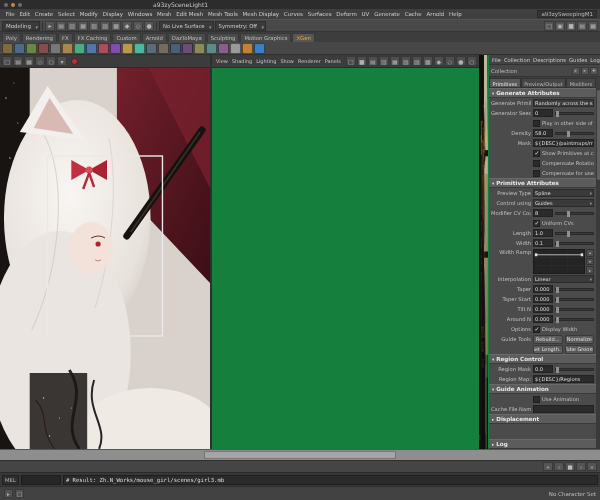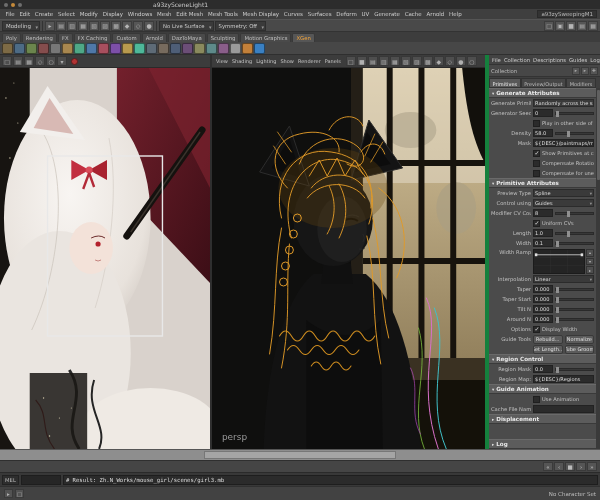--- a/index.html
+++ b/index.html
@@ -36,21 +36,21 @@
 .main{position:absolute;top:55px;left:0;right:0;bottom:51px;display:flex}
 .panel-toolbar{height:13px;background:#3c3c3c;display:flex;align-items:center;gap:1px;padding:0 2px;border-bottom:1px solid #2a2a2a}
 .pt-icon{width:10px;height:10px;background:#4e4e4e;border:1px solid #383838;font-size:6px;color:#b0b0b0;display:flex;align-items:center;justify-content:center;flex:none}
 .rec-dot{width:7px;height:7px;border-radius:50%;background:#b23434;border:1px solid #5e1c1c;margin-left:3px;flex:none}
 .vp-menu{font-size:5px;color:#c5c5c5;padding:0 2px;white-space:nowrap}
 
 .ref-panel{width:212px;display:flex;flex-direction:column;border-right:2px solid #2f2f2f;background:#262626}
 .ref-art{flex:1;min-height:0}
 .ref-art svg,.vp-art svg{width:100%;height:100%;display:block}
 
-.viewport{flex:1;display:flex;flex-direction:column;border-right:4px solid #15803d;background:#c4b5fd;min-width:0}
+.viewport{flex:1;display:flex;flex-direction:row;border-right:1px solid #15803d;background:#15803d;min-width:0}
 .vp-art{flex:1;min-height:0;position:relative}
 
 
 .xgen-panel{width:111px;background:#4b4b4b;display:flex;flex-direction:column;color:#c8c8c8;position:relative;overflow:hidden}
 .xmenus{height:10px;display:flex;gap:3px;align-items:center;padding:0 3px;background:#434343;border-bottom:1px solid #333;flex:none}
 .xmenu{font-size:5.3px;color:#ccc;white-space:nowrap}
 .xcoll{height:12px;display:flex;align-items:center;gap:2px;padding:0 2px;background:#474747;border-bottom:1px solid #333;flex:none}
 .xcoll-label{font-size:5.3px;color:#bbb;white-space:nowrap}
 .xcoll-icons{margin-left:auto;display:flex;gap:1px}
 .xico{width:8px;height:8px;background:#555;border:1px solid #3a3a3a;font-size:4.5px;color:#aaa;display:flex;align-items:center;justify-content:center}

